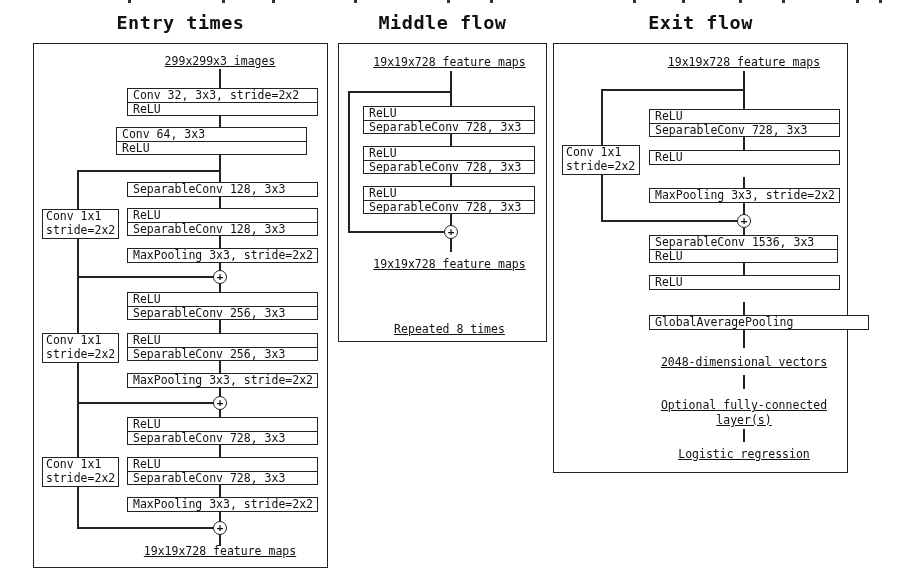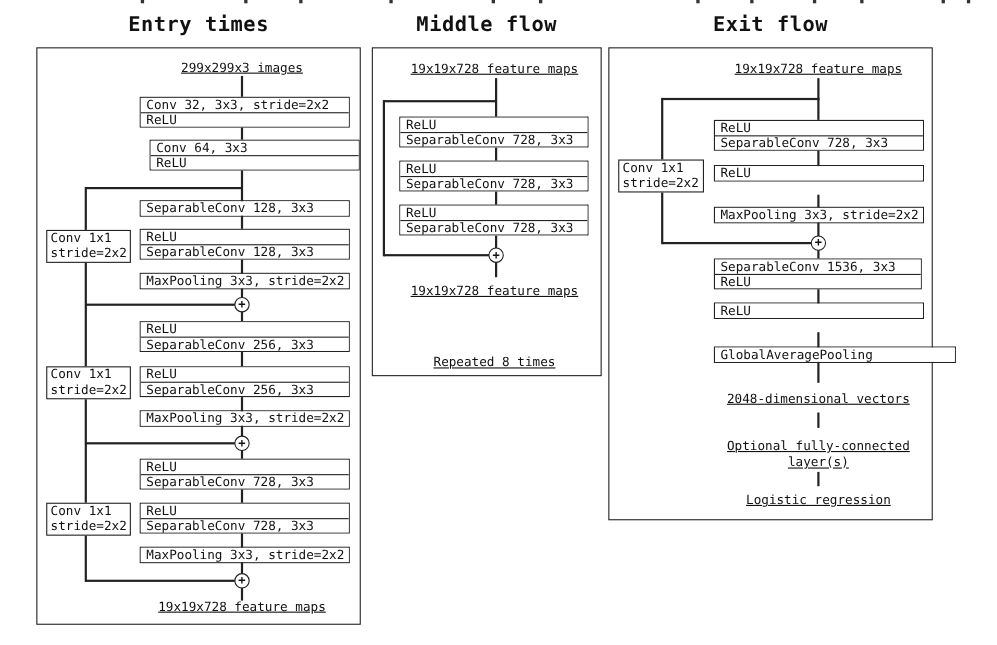--- a/index.html
+++ b/index.html
@@ -93,21 +93,21 @@
   <div class="hl" style="left:78px;top:402px;width:137px"></div>
   <div class="hl" style="left:78px;top:527px;width:137px"></div>
 
   <div class="lbl" style="left:124px;width:192px;top:54px">299x299x3 images</div>
   <div class="lbl" style="left:124px;width:192px;top:544px">19x19x728 feature maps</div>
 
   <div class="box" style="left:127px;top:88px;width:191px">
     <div class="row">Conv 32, 3x3, stride=2x2</div>
     <div class="row">ReLU</div>
   </div>
-  <div class="box" style="left:136px;top:127px;width:191px">
+  <div class="box" style="left:116px;top:127px;width:191px">
     <div class="row">Conv 64, 3x3</div>
     <div class="row">ReLU</div>
   </div>
   <div class="box" style="left:127px;top:182px;width:191px">
     <div class="row">SeparableConv 128, 3x3</div>
   </div>
   <div class="box" style="left:127px;top:208px;width:191px">
     <div class="row">ReLU</div>
     <div class="row">SeparableConv 128, 3x3</div>
   </div>

